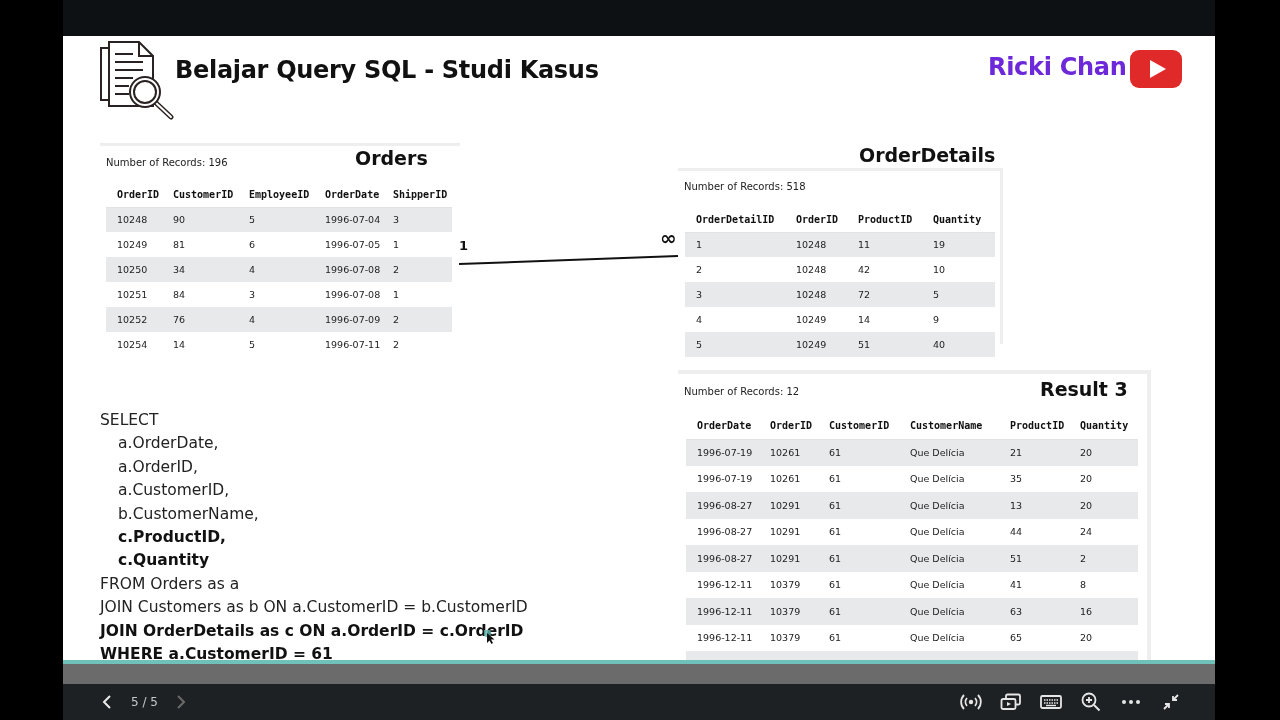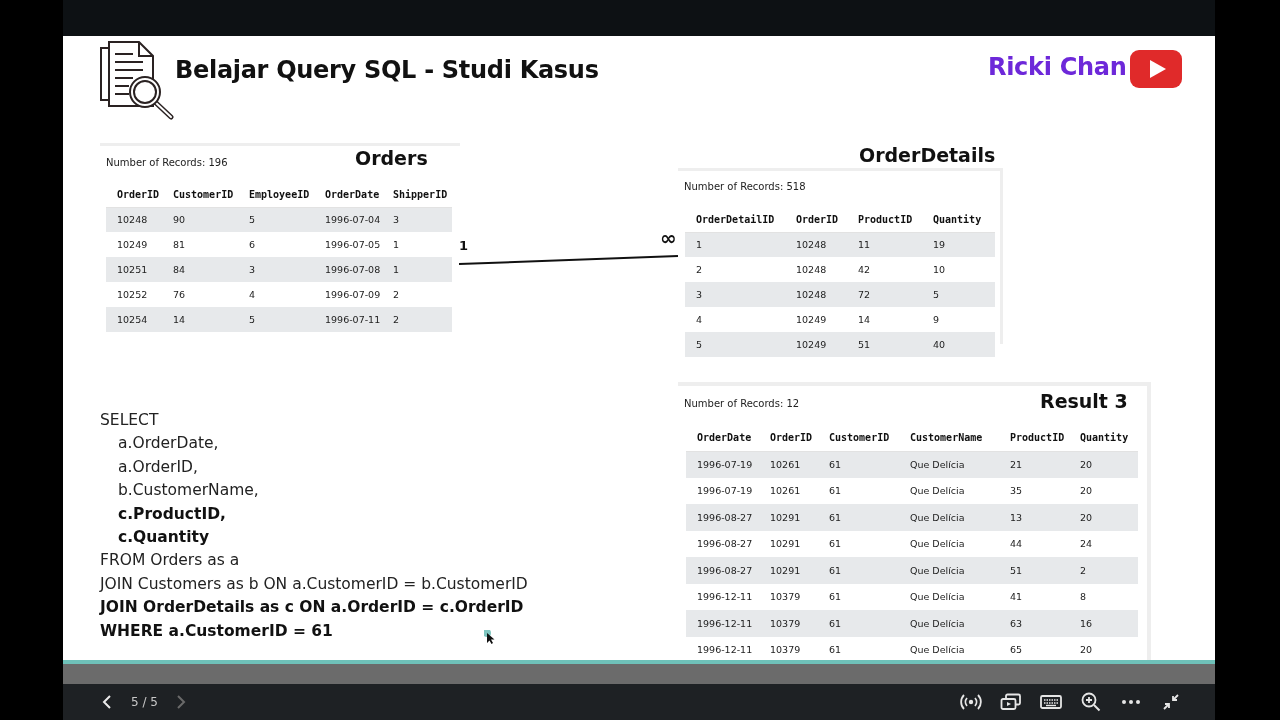--- a/index.html
+++ b/index.html
@@ -94,20 +94,27 @@
             <td>3</td>
           </tr>
         <tr>
             <td>10249</td>
             <td>81</td>
             <td>6</td>
             <td>1996-07-05</td>
             <td>1</td>
           </tr>
         <tr>
+            <td>10250</td>
+            <td>34</td>
+            <td>4</td>
+            <td>1996-07-08</td>
+            <td>2</td>
+          </tr>
+        <tr>
             <td>10251</td>
             <td>84</td>
             <td>3</td>
             <td>1996-07-08</td>
             <td>1</td>
           </tr>
         <tr>
             <td>10252</td>
             <td>76</td>
             <td>4</td>
@@ -171,21 +178,21 @@
         <tr>
             <td>5</td>
             <td>10249</td>
             <td>51</td>
             <td>40</td>
           </tr>
       </tbody>
     </table>
   </div>
 
-  <div class="panel" style="left:615px; top:334px; width:473px; height:300px; border:4px solid #eeeeee; border-bottom:none; border-left:none;margin-top:12px;">
+  <div class="panel" style="left:615px; top:334px; width:473px; height:300px; border:4px solid #eeeeee; border-bottom:none; border-left:none;">
     <div class="records" style="left:6px; top:12px;">Number of Records: 12</div>
     <div class="panel-title" style="left:362px; top:4px;">Result 3</div>
     <table class="w3" style="left:8px; top:38px; width:452px;">
       <thead>
           <tr style="height:27px;">
         <th style="width:73px">OrderDate</th>
         <th style="width:59px">OrderID</th>
         <th style="width:81px">CustomerID</th>
         <th style="width:100px">CustomerName</th>
         <th style="width:70px">ProductID</th>
@@ -266,20 +273,21 @@
             <td>4</td>
           </tr>
       </tbody>
     </table>
   </div>
 
   <div class="code">
     <div class="ln">SELECT</div>
     <div class="ln ind">a.OrderDate,</div>
     <div class="ln ind">a.OrderID,</div>
+    <div class="ln ind">a.CustomerID,</div>
     <div class="ln ind">b.CustomerName,</div>
     <div class="ln ind b">c.ProductID,</div>
     <div class="ln ind b">c.Quantity</div>
     <div class="ln">FROM Orders as a</div>
     <div class="ln">JOIN Customers as b ON a.CustomerID = b.CustomerID</div>
     <div class="ln b">JOIN OrderDetails as c ON a.OrderID = c.OrderID</div>
     <div class="ln b">WHERE a.CustomerID = 61</div>
   </div>
 
   <svg class="cursor" viewBox="0 0 14 14">

